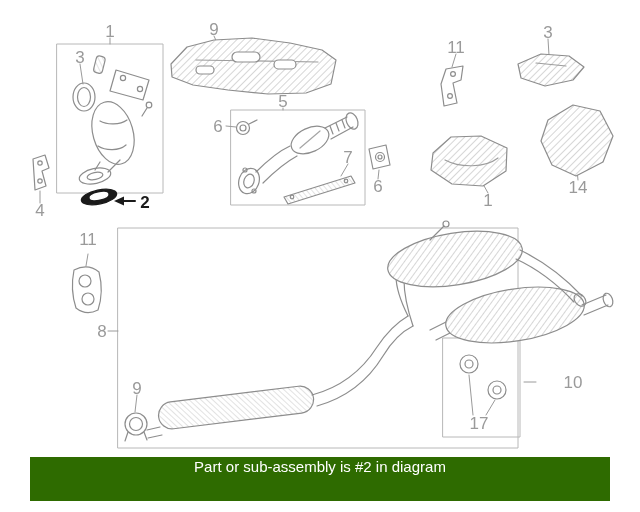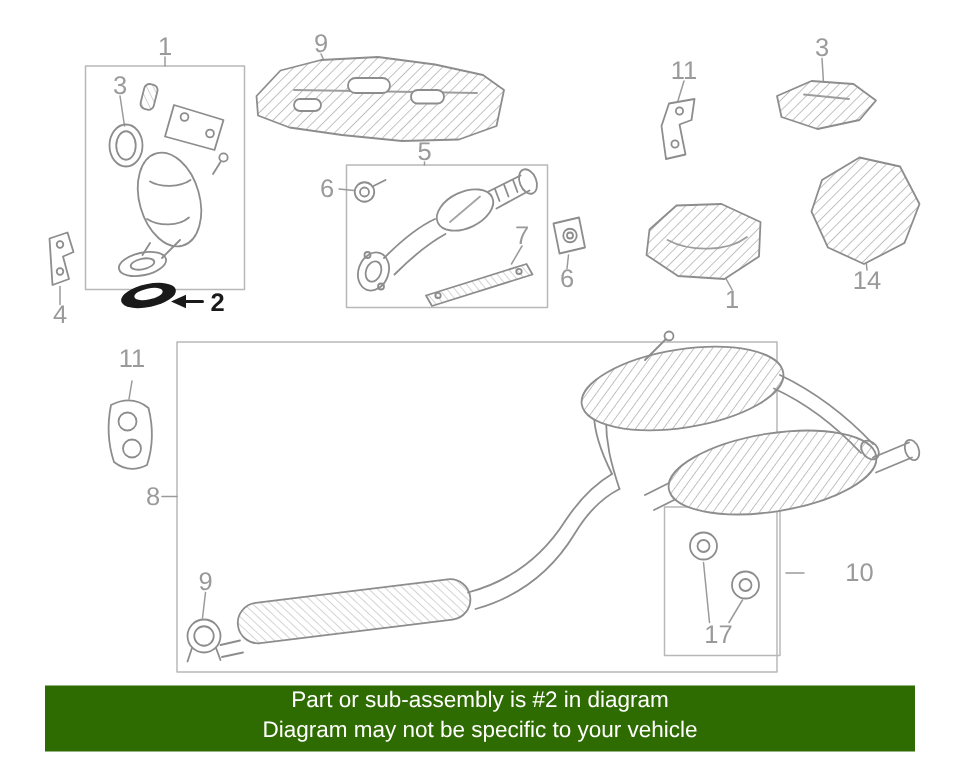--- a/index.html
+++ b/index.html
@@ -222,15 +222,14 @@
     <div class="callout" style="left:479px; top:423px">17</div>
     <div class="callout" style="left:214px; top:29px">9</div>
     <div class="callout" style="left:578px; top:187px">14</div>
     <div class="callout" style="left:456px; top:47px">11</div>
     <div class="callout" style="left:548px; top:32px">3</div>
     <div class="callout" style="left:488px; top:200px">1</div>
   </div>
 
   <div class="banner">
     <div class="banner-line">Part or sub-assembly is #2 in diagram</div>
-    <div class="banner-line">Diagram may not be specific to your vehicle</div>
   </div>
 </div>
 
 </body></html>

